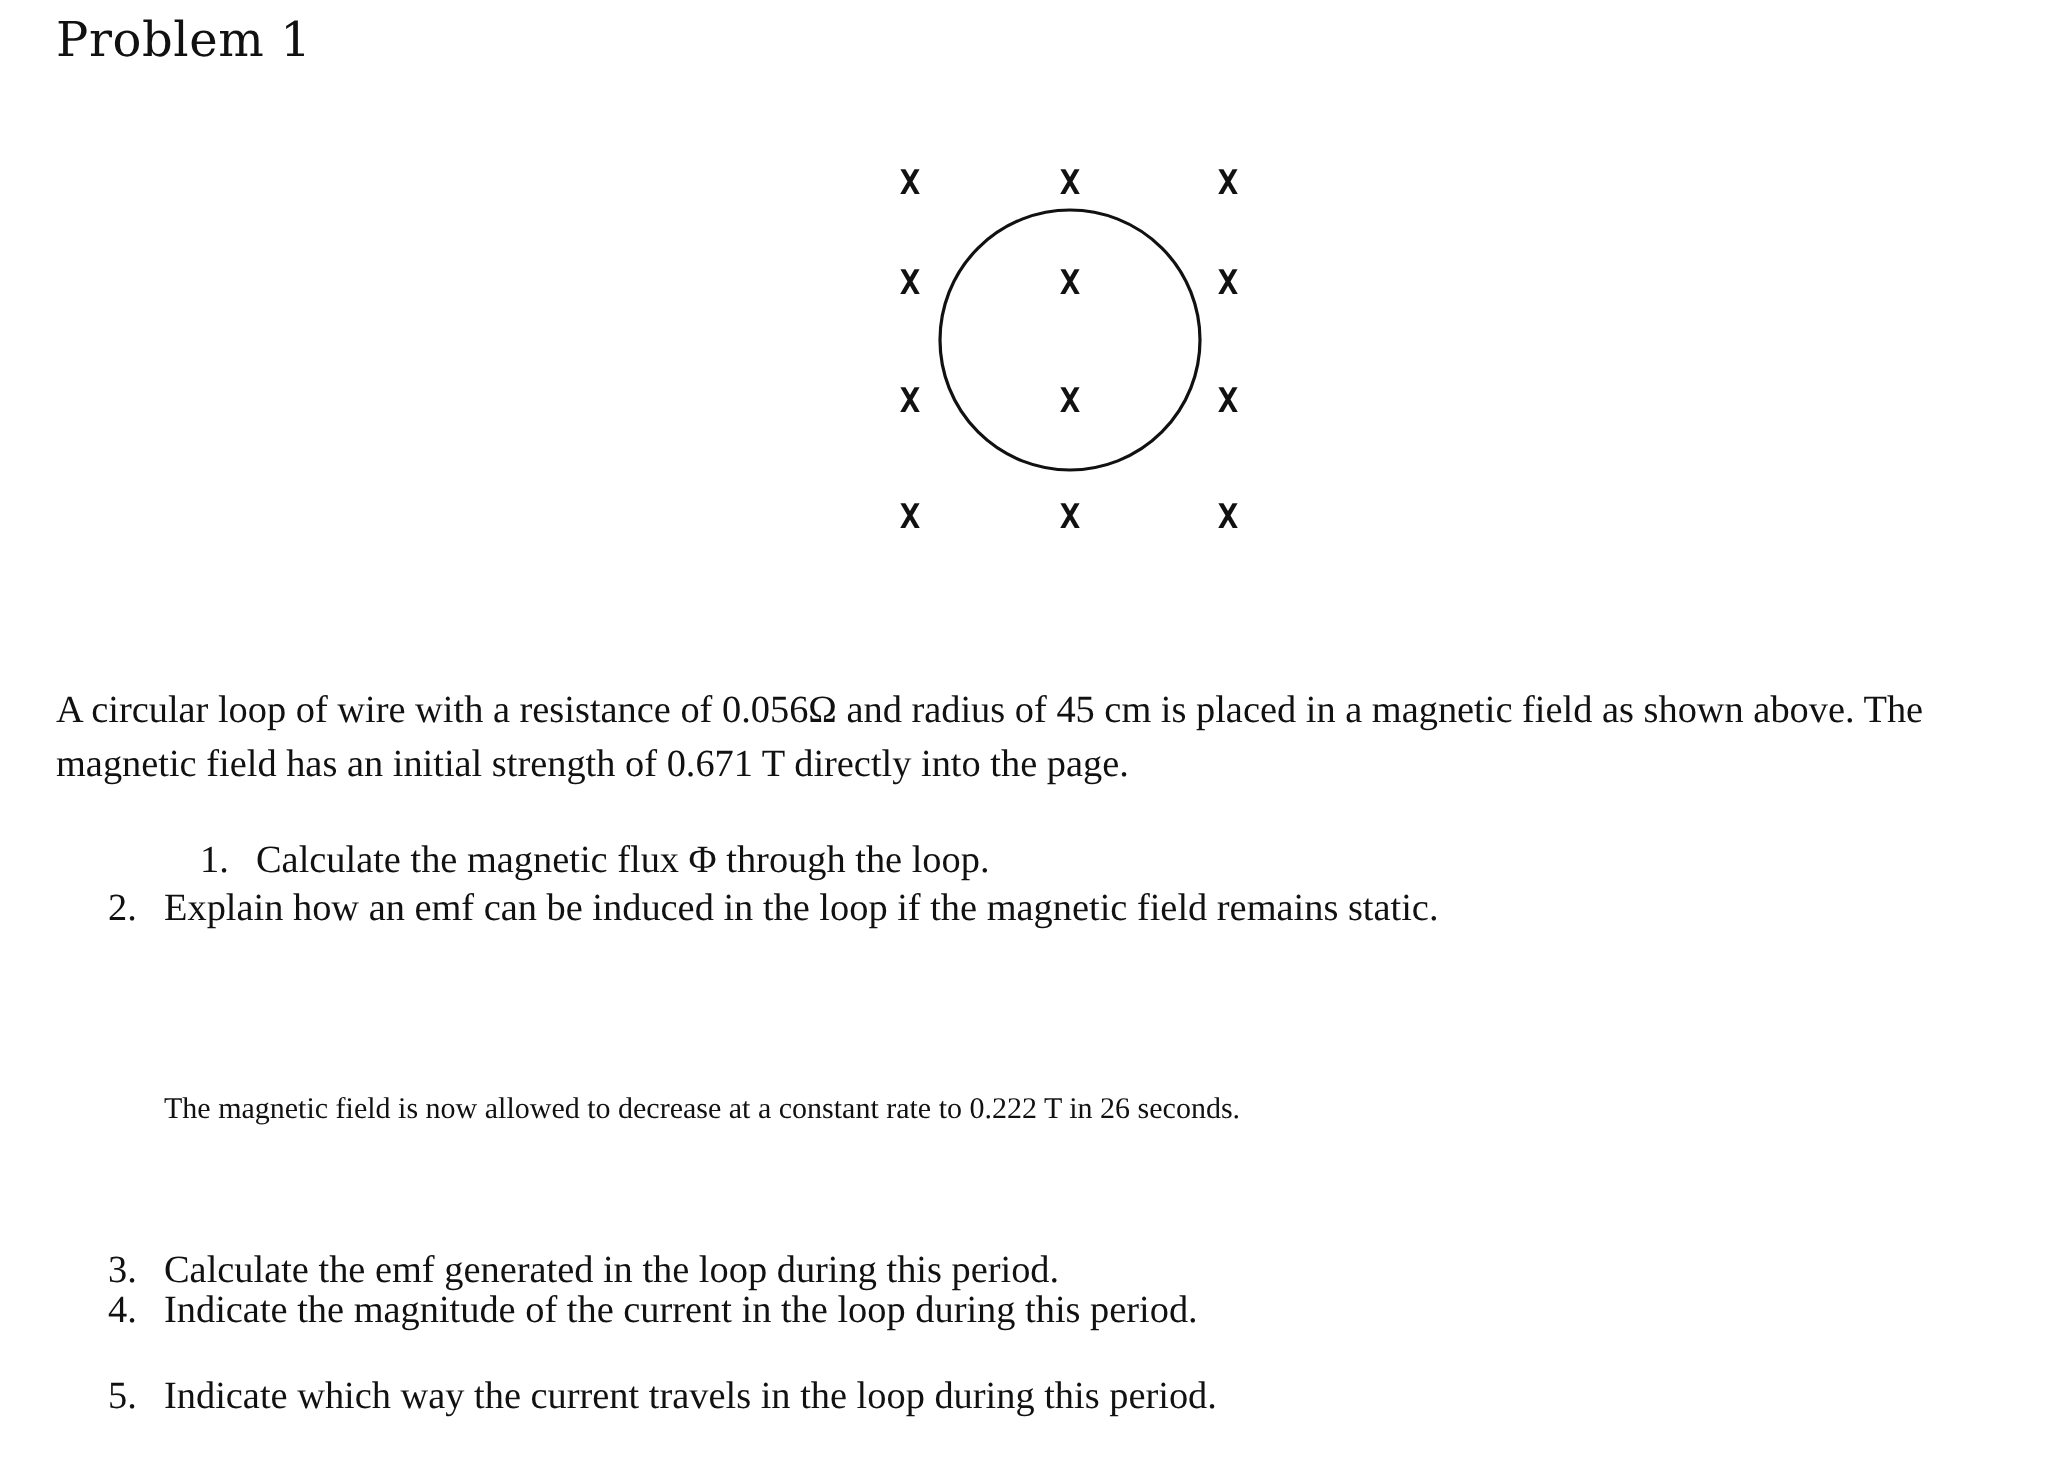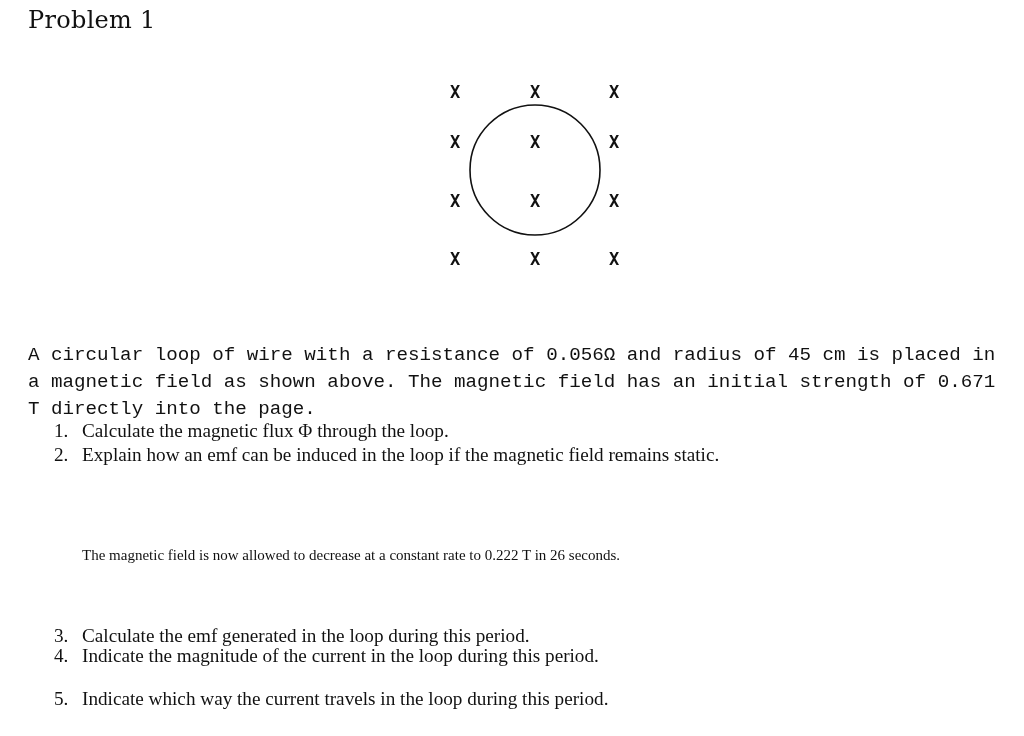--- a/index.html
+++ b/index.html
@@ -41,21 +41,21 @@
     line-height: 17px;
     width: 16px;
     text-align: center;
     color: #111;
   }
   .para {
     position: absolute;
     left: 28px;
     top: 342px;
     width: 975px;
-    font-family: Liberation Mono, monospace;
+    font-family: Liberation Serif, serif;
     font-size: 19.2px;
     line-height: 27px;
     margin: 0;
   }
   .item {
     position: absolute;
     left: 54px;
     font-family: "Liberation Serif", "DejaVu Serif", serif;
     font-size: 19.2px;
     line-height: 24px;
@@ -97,21 +97,21 @@
 <span class="xmark" style="left:447px;top:193px;">X</span>
 <span class="xmark" style="left:527px;top:193px;">X</span>
 <span class="xmark" style="left:606px;top:193px;">X</span>
 
 <span class="xmark" style="left:447px;top:251px;">X</span>
 <span class="xmark" style="left:527px;top:251px;">X</span>
 <span class="xmark" style="left:606px;top:251px;">X</span>
 
 <p class="para">A circular loop of wire with a resistance of 0.056Ω and radius of 45 cm is placed in a magnetic field as shown above. The magnetic field has an initial strength of 0.671 T directly into the page.</p>
 
-<div class="item" style="top:419px;">
+<div class="item" style="top:419px;margin-left:46px;">
   <span class="num">1.</span><span>Calculate the magnetic flux Φ through the loop.</span>
 </div>
 <div class="item" style="top:443px;">
   <span class="num">2.</span><span>Explain how an emf can be induced in the loop if the magnetic field remains static.</span>
 </div>
 
 <div class="note">The magnetic field is now allowed to decrease at a constant rate to 0.222 T in 26 seconds.</div>
 
 <div class="item" style="top:600px;margin-top:24px;">
   <span class="num">3.</span><span>Calculate the emf generated in the loop during this period.</span>

